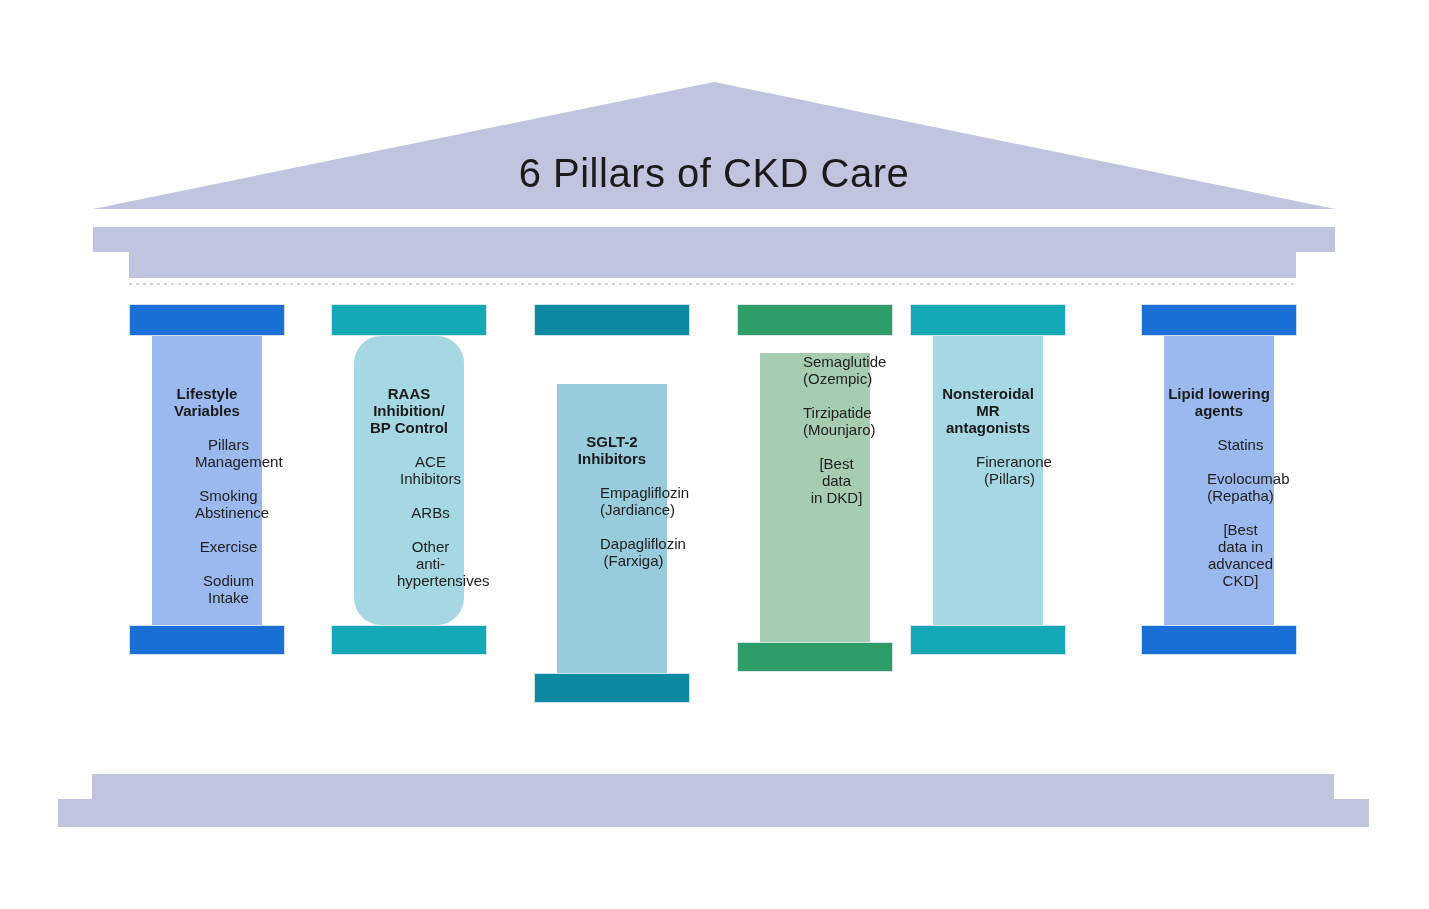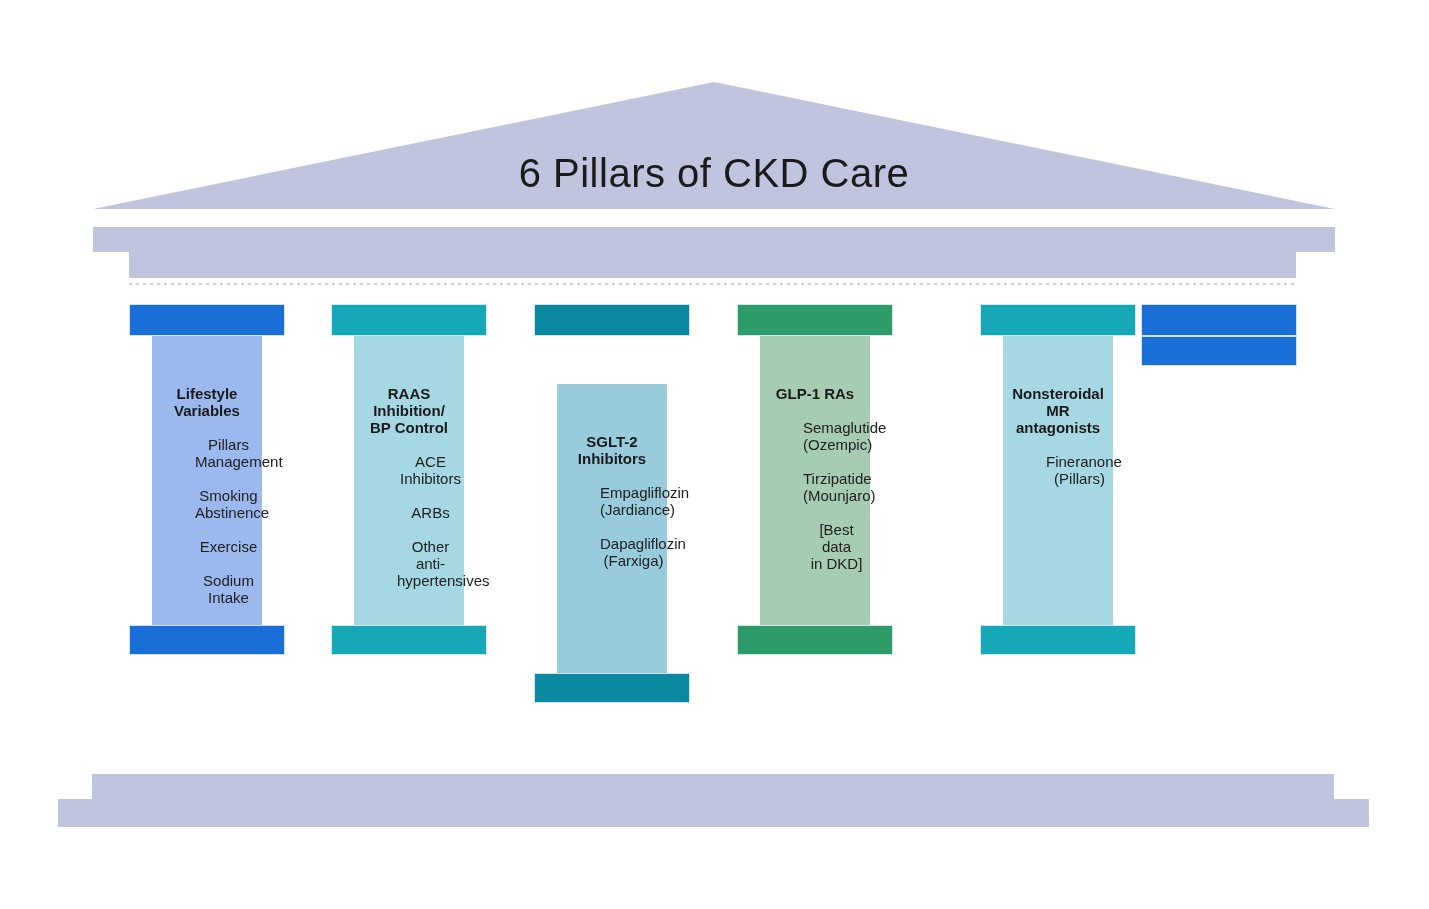--- a/index.html
+++ b/index.html
@@ -78,21 +78,21 @@
 Abstinence</div>
     <div class="pillar-item">Exercise</div>
     <div class="pillar-item">Sodium
 Intake</div>
   </div>
   <div class="base" style="background: rgb(26, 111, 214);"></div>
 </div>
 
 <div class="pillar" style="left:331px">
   <div class="cap" style="background: rgb(21, 169, 184);"></div>
-  <div class="shaft" style="background: rgb(165, 216, 227);">
+  <div class="shaft" style="background: rgb(165, 216, 227); border-radius: 27px;">
     <div class="pillar-heading">RAAS
 Inhibition/
 BP Control</div>
     <div class="pillar-item">ACE
 Inhibitors</div>
     <div class="pillar-item">ARBs</div>
     <div class="pillar-item">Other anti-
 hypertensives</div>
   </div>
   <div class="base" style="background: rgb(21, 169, 184);"></div>
@@ -107,41 +107,49 @@
 (Jardiance)</div>
     <div class="pillar-item">Dapagliflozin
 (Farxiga)</div>
   </div>
   <div class="base" style="background: rgb(11, 137, 161);"></div>
 </div>
 
 <div class="pillar" style="left:737px">
   <div class="cap" style="background: rgb(45, 156, 104);"></div>
   <div class="shaft" style="background: rgb(166, 204, 178);">
-    <div class="pillar-heading">GLP-1 RAs</div>
     <div class="pillar-item">Semaglutide
 (Ozempic)</div>
     <div class="pillar-item">Tirzipatide
 (Mounjaro)</div>
     <div class="pillar-item">[Best data
 in DKD]</div>
   </div>
   <div class="base" style="background: rgb(45, 156, 104);"></div>
 </div>
 
-<div class="pillar" style="left:980px">
+<div class="pillar" style="left:910px">
   <div class="cap" style="background: rgb(21, 169, 184);"></div>
   <div class="shaft" style="background: rgb(165, 216, 227);">
     <div class="pillar-heading">Nonsteroidal
 MR antagonists</div>
     <div class="pillar-item">Fineranone
 (Pillars)</div>
   </div>
   <div class="base" style="background: rgb(21, 169, 184);"></div>
 </div>
 
 <div class="pillar" style="left:1141px">
   <div class="cap" style="background: rgb(26, 111, 214);"></div>
+  <div class="shaft" style="background: rgb(156, 185, 239);">
+    <div class="pillar-heading">Lipid lowering
+agents</div>
+    <div class="pillar-item">Statins</div>
+    <div class="pillar-item">Evolocumab
+(Repatha)</div>
+    <div class="pillar-item">[Best data in
+advanced CKD]</div>
+  </div>
   <div class="base" style="background: rgb(26, 111, 214);"></div>
 </div>
 
 <div class="base-step-upper" style="background: rgb(193, 196, 222);"></div>
 <div class="base-step-lower" style="background: rgb(193, 196, 222);"></div>
 
 </body></html>

